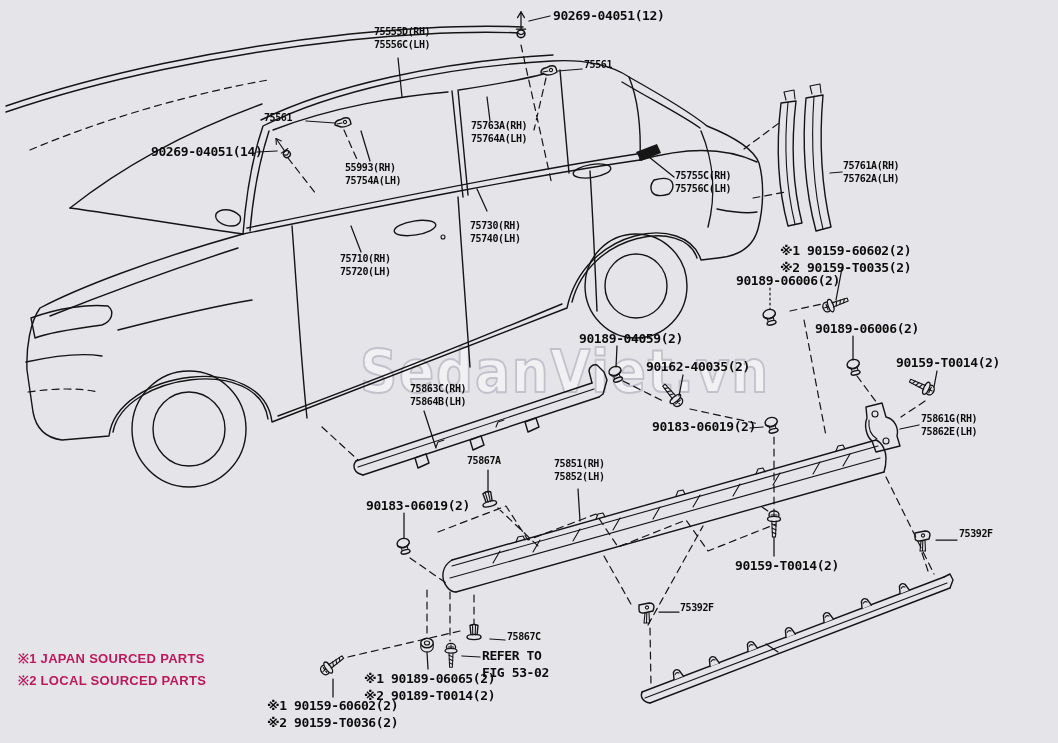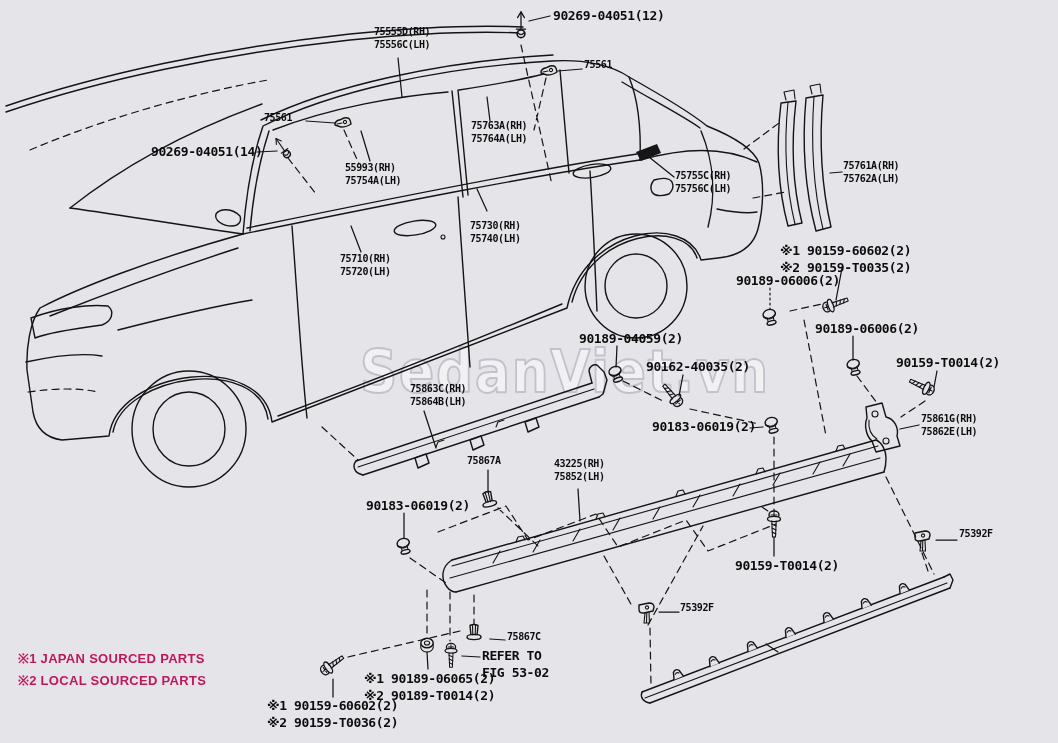--- a/index.html
+++ b/index.html
@@ -251,21 +251,21 @@
   <div class="lbl num" style="left:815px;top:321px">90189-06006(2)</div>
   <div class="lbl num" style="left:896px;top:355px">90159-T0014(2)</div>
   <div class="lbl" style="left:921px;top:413px">75861G(RH)
 75862E(LH)</div>
   <div class="lbl num" style="left:579px;top:331px">90189-04059(2)</div>
   <div class="lbl num" style="left:646px;top:359px">90162-40035(2)</div>
   <div class="lbl" style="left:410px;top:383px">75863C(RH)
 75864B(LH)</div>
   <div class="lbl num" style="left:652px;top:419px">90183-06019(2)</div>
   <div class="lbl" style="left:467px;top:455px">75867A</div>
-  <div class="lbl" style="left:554px;top:458px">43225(RH)
+  <div class="lbl" style="left:554px;top:458px">75851(RH)
 75852(LH)</div>
   <div class="lbl num" style="left:366px;top:498px">90183-06019(2)</div>
   <div class="lbl" style="left:959px;top:528px">75392F</div>
   <div class="lbl num" style="left:735px;top:558px">90159-T0014(2)</div>
   <div class="lbl" style="left:680px;top:602px">75392F</div>
   <div class="lbl" style="left:507px;top:631px">75867C</div>
   <div class="lbl num" style="left:482px;top:648px">REFER TO
 FIG 53-02</div>
   <div class="lbl num" style="left:364px;top:671px">※1 90189-06065(2)
 ※2 90189-T0014(2)</div>

